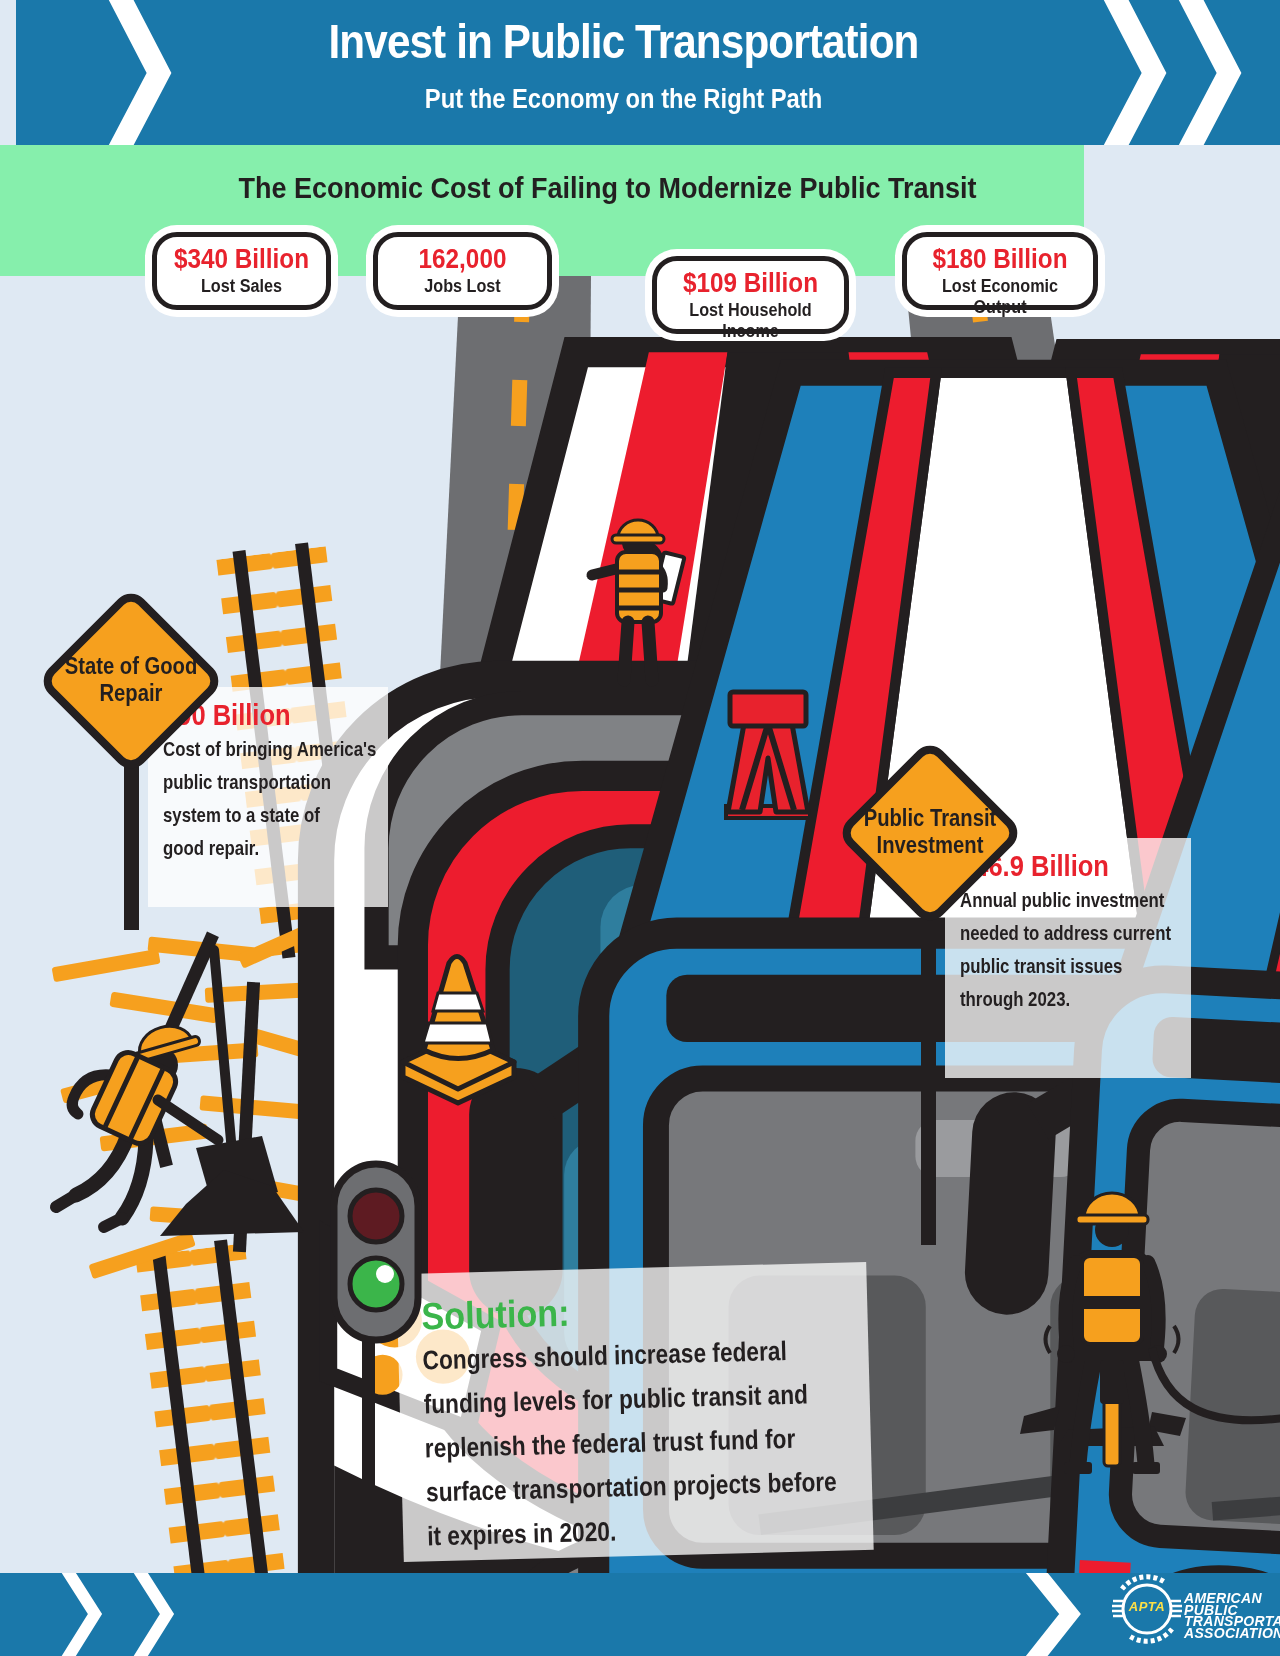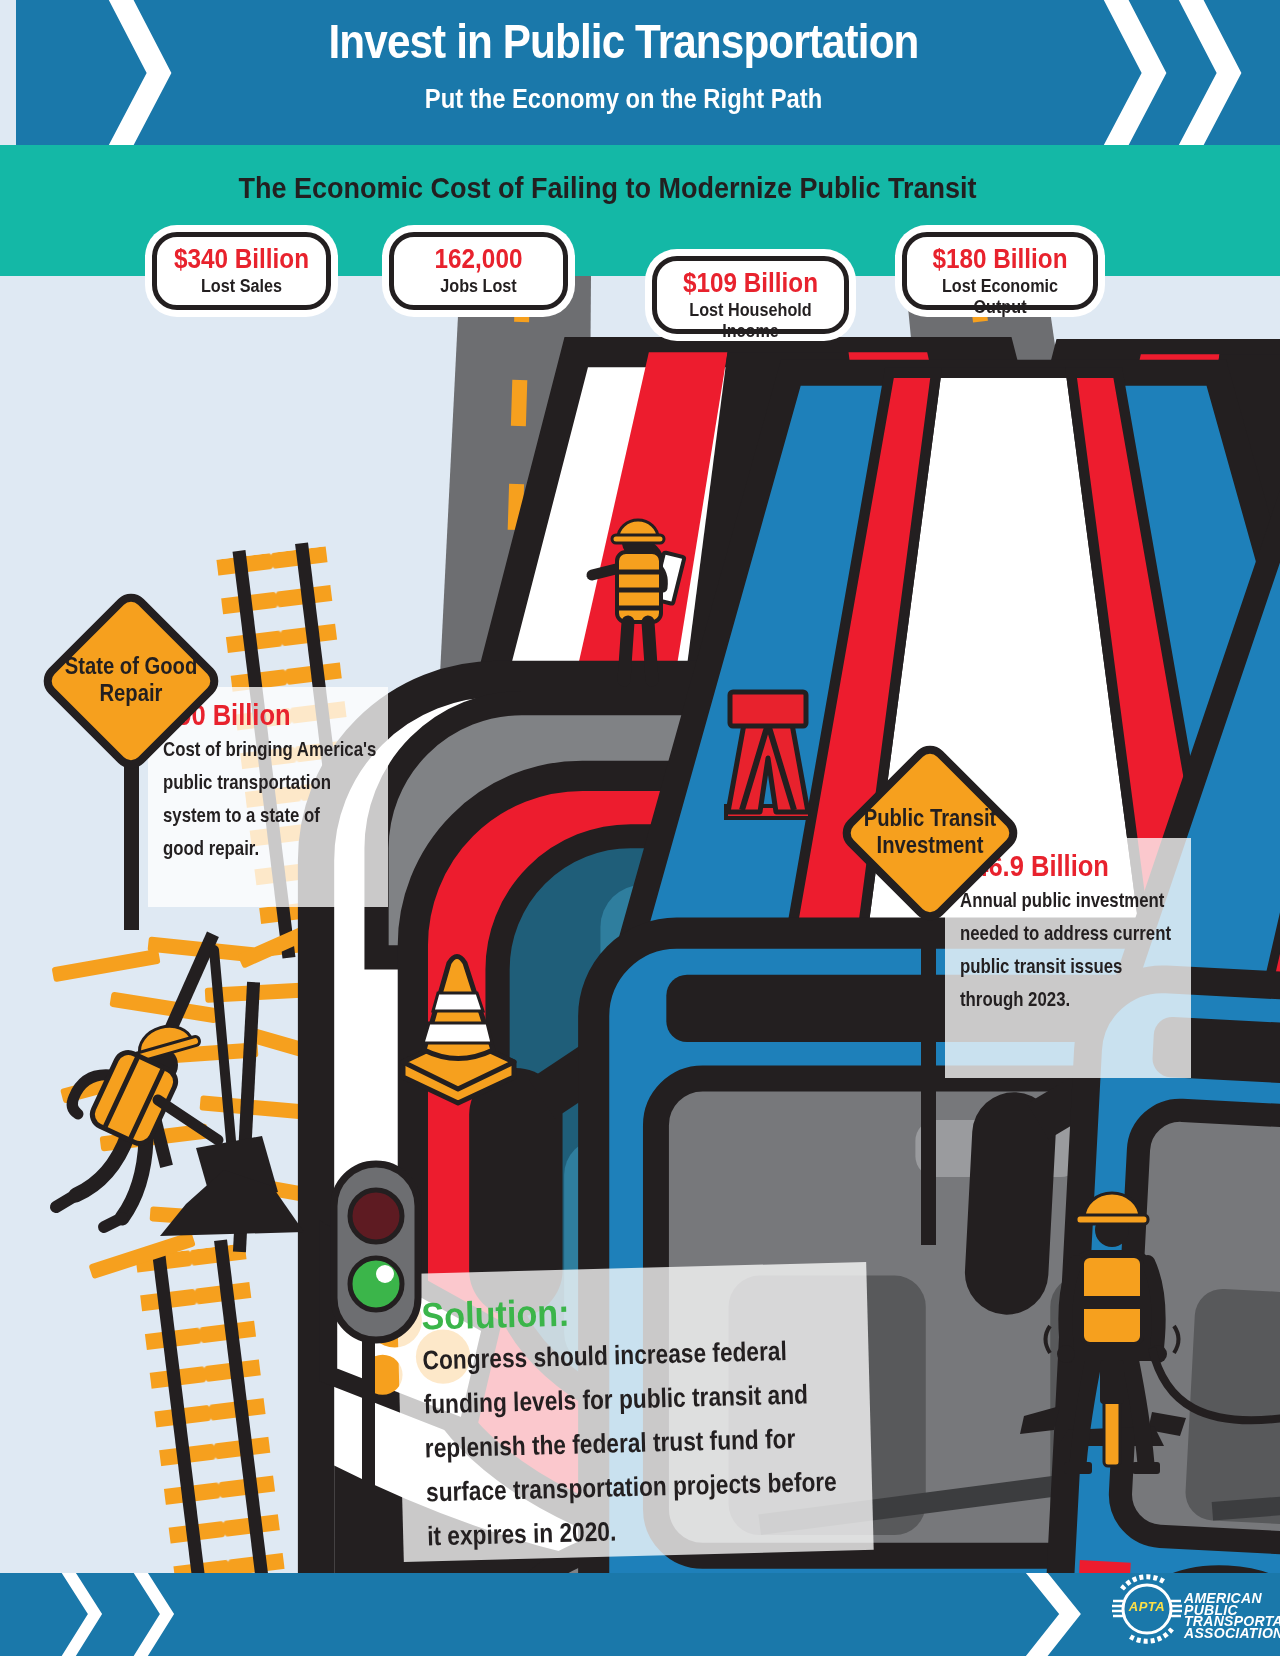--- a/index.html
+++ b/index.html
@@ -8,21 +8,21 @@
 
   
   .header{position:absolute;left:16px;top:0;width:1280px;height:145px;background:#1a78aa;z-index:10;}
   .header svg{position:absolute;left:0;top:0;}
   .title{position:absolute;left:0;top:14px;width:1215px;text-align:center;color:#fff;
     font-size:48px;font-weight:800;letter-spacing:-1px;transform:scaleX(.88);}
   .subtitle{position:absolute;left:0;top:84px;width:1215px;text-align:center;color:#fff;
     font-size:27px;font-weight:600;transform:scaleX(.88);}
 
   
-  .white-band{position:absolute;left:0;top:145px;width:1280px;height:131px;background:#14b8a6;z-index:10;}
+  .white-band{position:absolute;left:0;top:145px;width:1084px;height:131px;background:#86efac;z-index:10;}
   .section-heading{position:absolute;left:0;top:26px;width:1215px;text-align:center;
     font-size:30px;font-weight:800;transform:scaleX(.9);}
 
   
   .scene{position:absolute;left:0;top:0;width:1280px;height:1656px;z-index:1;}
 
   
   .stat{position:absolute;top:232px;height:78px;background:#fff;border:5px solid #231f20;
     border-radius:25px;box-sizing:border-box;z-index:30;text-align:center;
     box-shadow:0 0 0 7px #fff;}
@@ -268,21 +268,21 @@
   </header>
 
   <div class="white-band">
     <div class="section-heading">The Economic Cost of Failing to Modernize Public Transit</div>
   </div>
 
   <div class="stat" style="left:152px;width:179px;">
     <div class="stat-value">$340 Billion</div>
     <div class="stat-label">Lost Sales</div>
   </div>
-  <div class="stat" style="left:389px;width:179px;">
+  <div class="stat" style="left:373px;width:179px;">
     <div class="stat-value">162,000</div>
     <div class="stat-label">Jobs Lost</div>
   </div>
   <div class="stat" style="left:652px;width:197px;margin-top:24px;">
     <div class="stat-value">$109 Billion</div>
     <div class="stat-label">Lost Household Income</div>
   </div>
   <div class="stat" style="left:902px;width:196px;text-align:center;">
     <div class="stat-value">$180 Billion</div>
     <div class="stat-label">Lost Economic Output</div>

